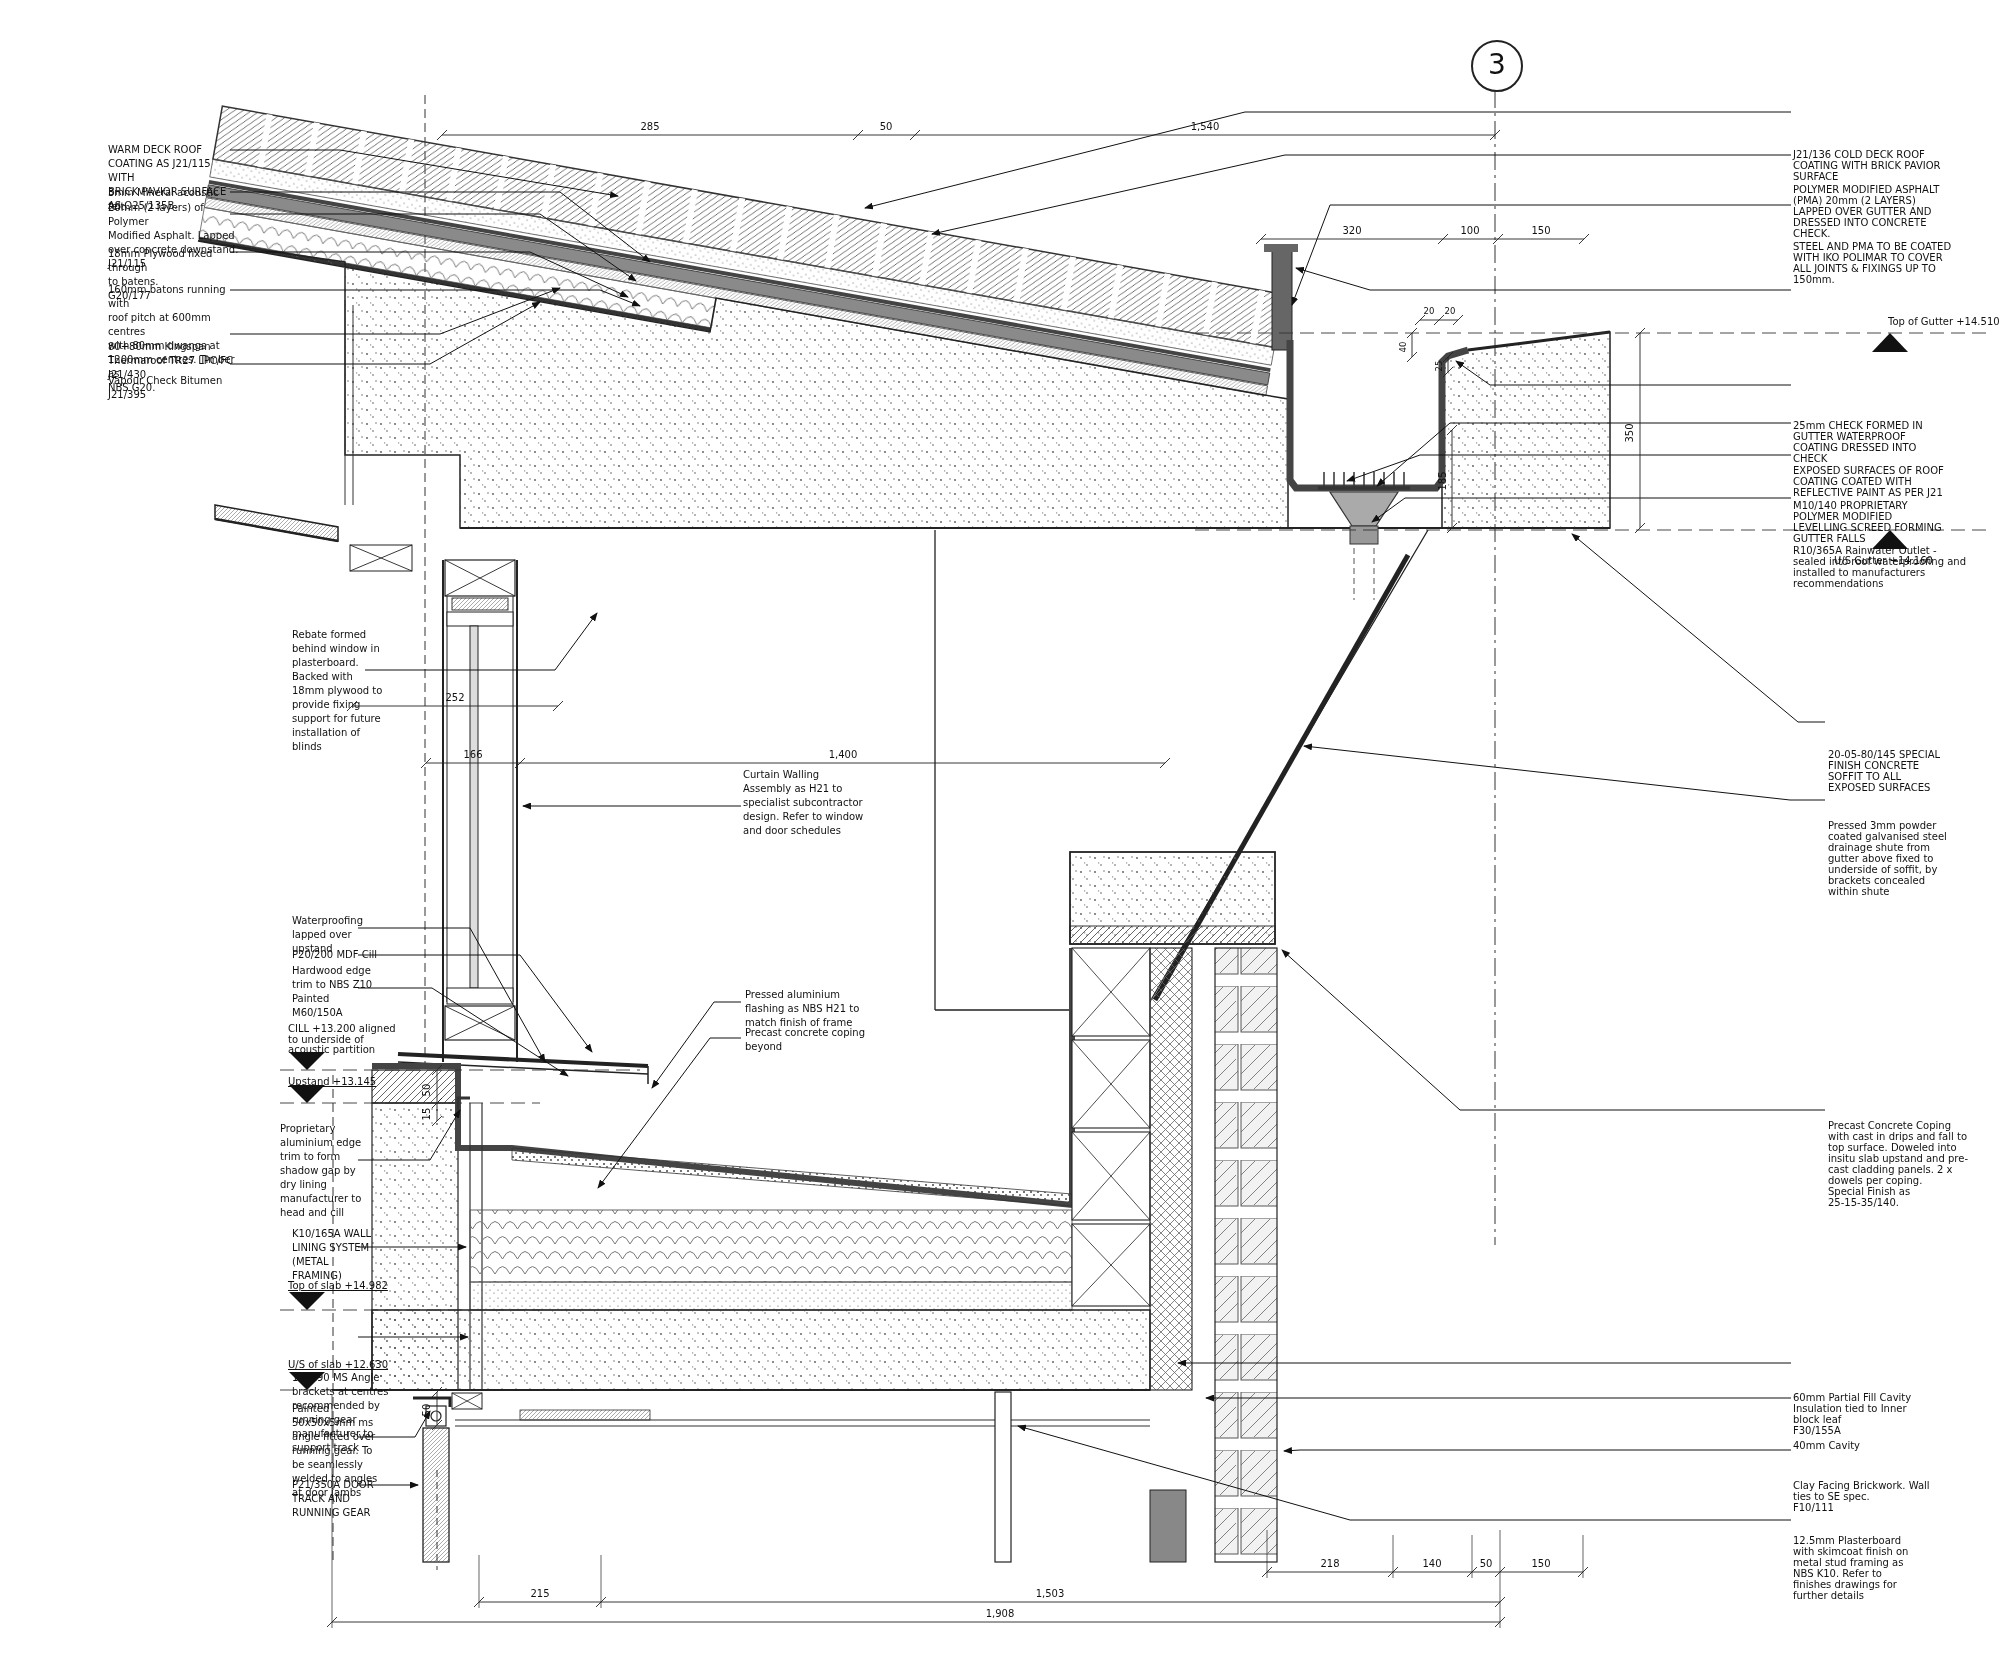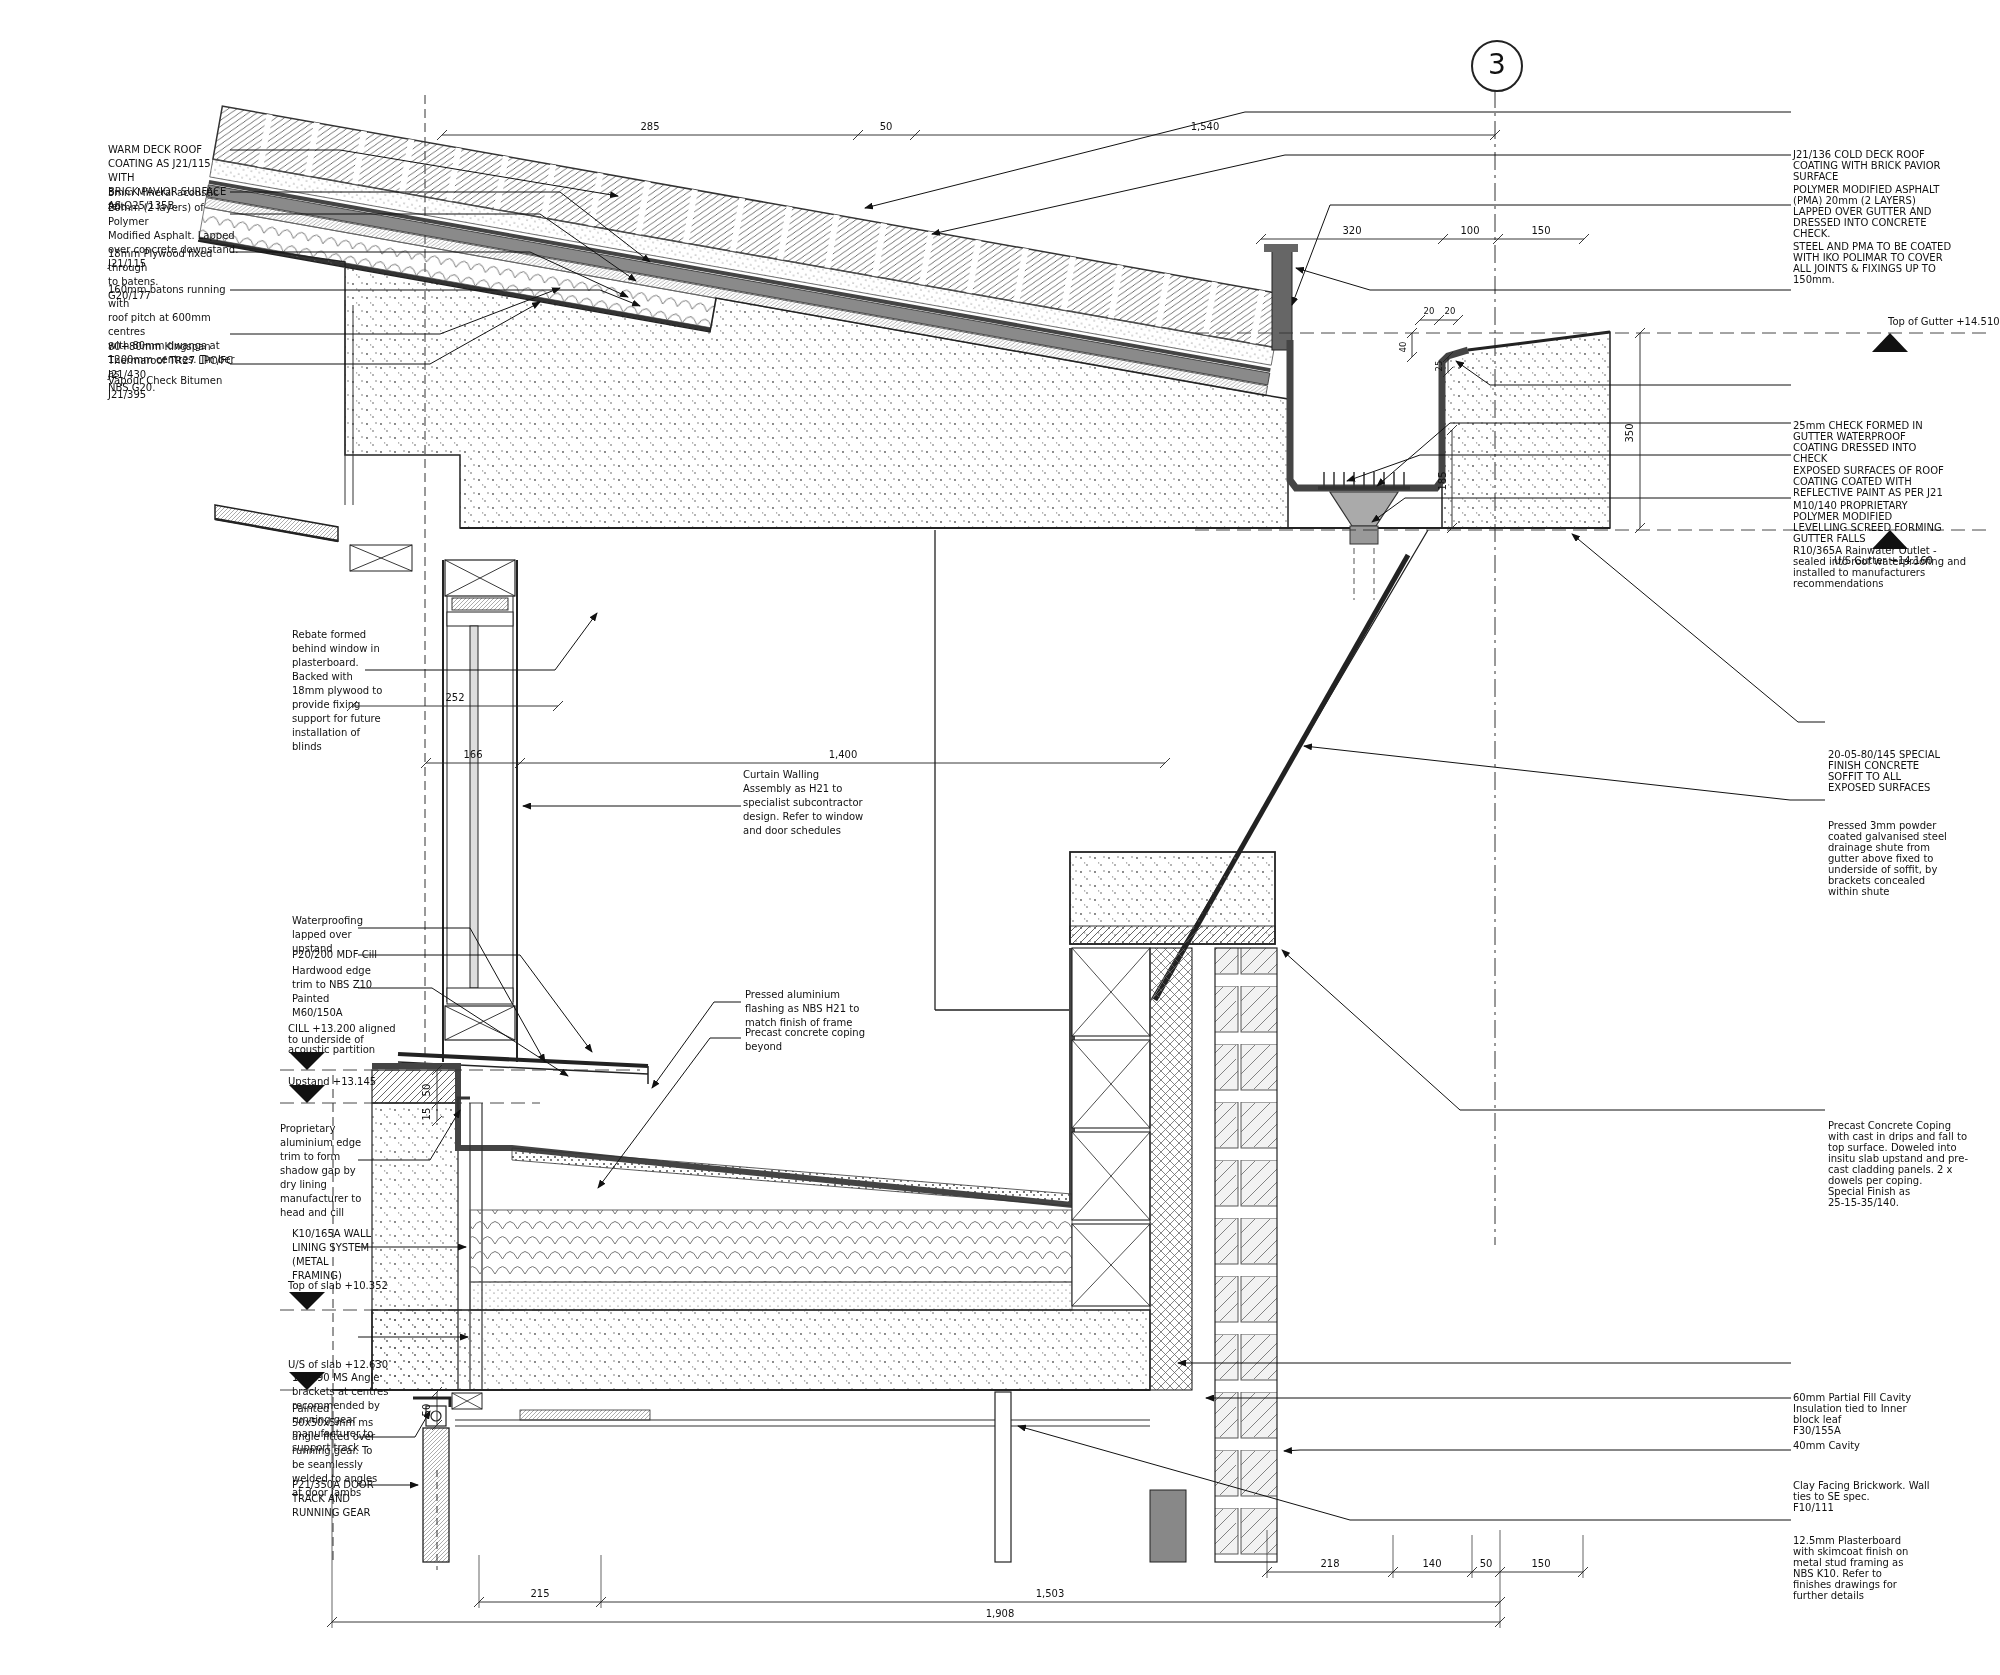--- a/index.html
+++ b/index.html
@@ -2,21 +2,21 @@
 <html><head>
 <meta charset="utf-8">
 <style>
   html,body{margin:0;padding:0;background:#fff;}
   .stage{position:relative;width:2000px;height:1675px;background:#fff;overflow:hidden;
          font-family:"DejaVu Sans",sans-serif;color:#111;}
   svg{position:absolute;left:0;top:0;}
   .note{position:absolute;font-size:10px;line-height:14px;white-space:pre-line;color:#111;}
   .note.rt{line-height:11px;margin-top:48px;}
   .lvl{position:absolute;font-size:10px;line-height:10.5px;white-space:pre-line;color:#111;}
-  .lvl.u{}
+  .lvl.u{text-decoration:underline;}
   .detail-num{position:absolute;left:1471px;top:40px;width:48px;height:48px;border:2px solid #222;
       border-radius:50%;text-align:center;font-size:28px;line-height:46px;background:#fff;}
 </style>
 </head>
 <body>
 
 <div class="stage">
 
 <svg width="2000" height="1675" viewBox="0 0 2000 1675">
   <defs>
@@ -339,21 +339,21 @@
 welded to angles
 at door jambs</div>
 <div class="note" style="left:292px;top:1478px;width:110px">P21/350A DOOR
 TRACK AND
 RUNNING GEAR</div>
 
 <div class="lvl" style="left:288px;top:1024px;width:120px">CILL +13.200 aligned
 to underside of
 acoustic partition</div>
 <div class="lvl u" style="left:288px;top:1077px;width:130px">Upstand +13.145</div>
-<div class="lvl u" style="left:288px;top:1281px;width:130px">Top of slab +10.352</div>
+<div class="lvl u" style="left:288px;top:1281px;width:130px">Top of slab +14.982</div>
 <div class="lvl u" style="left:288px;top:1360px;width:130px">U/S of slab +12.630</div>
 <div class="lvl" style="left:1888px;top:317px;width:170px">Top of Gutter +14.510</div>
 <div class="lvl" style="left:1834px;top:556px;width:170px">U/S Gutter +14.160</div>
 
 <div class="note rt" style="left:1793px;top:101px;width:180px">J21/136 COLD DECK ROOF
 COATING WITH BRICK PAVIOR
 SURFACE</div>
 <div class="note rt" style="left:1793px;top:136px;width:180px">POLYMER MODIFIED ASPHALT
 (PMA) 20mm (2 LAYERS)
 LAPPED OVER GUTTER AND

